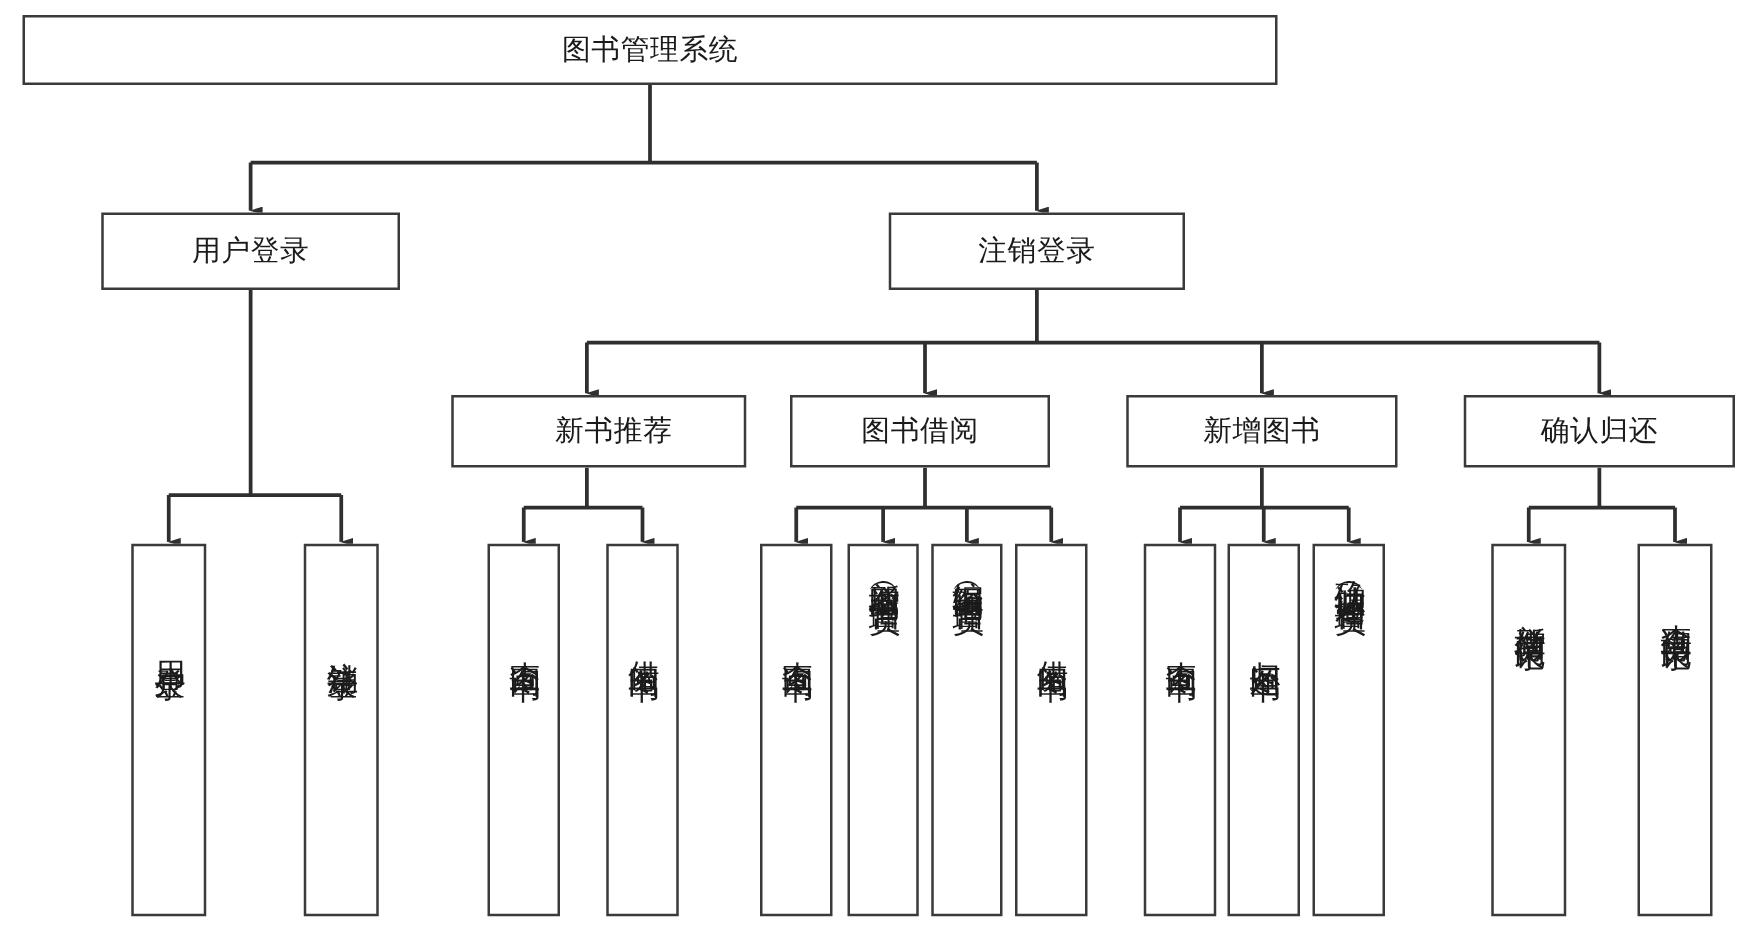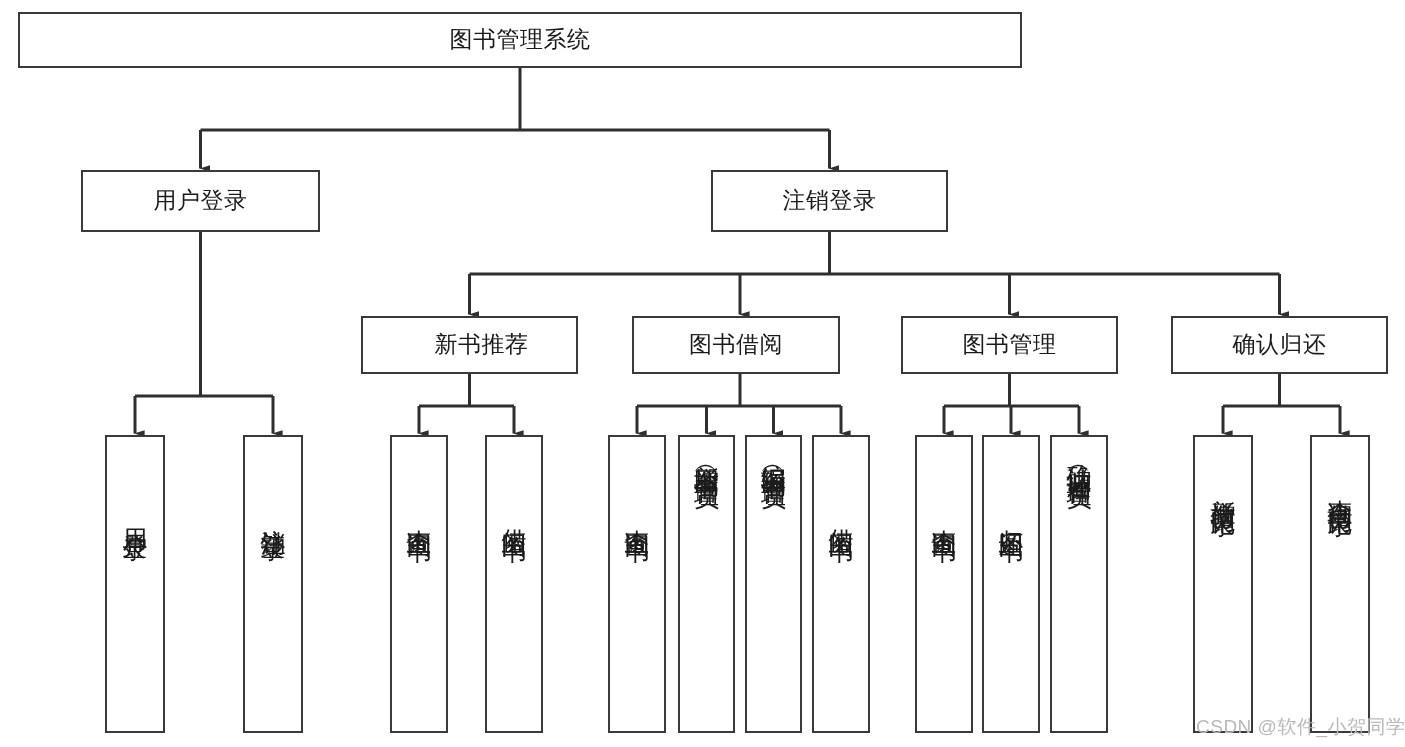--- a/index.html
+++ b/index.html
@@ -121,28 +121,28 @@
   <div id="nodes-layer">
       <div class="node horizontal root" id="node-root" style="left: 18px; top: 12px; width: 1004px; height: 56px;">
         <span class="lbl">图书管理系统</span>
       </div>
       <div class="node horizontal" id="node-login" style="left: 81px; top: 170px; width: 239px; height: 62px;">
         <span class="lbl">用户登录</span>
       </div>
       <div class="node horizontal" id="node-bookmgmt" style="left: 711px; top: 170px; width: 237px; height: 62px;">
         <span class="lbl">注销登录</span>
       </div>
-      <div class="node horizontal" id="node-newbook" style="left: 361px; top: 316px; width: 217px; height: 58px; padding-left: 24px;">
+      <div class="node horizontal" id="node-newbook" style="left: 361px; top: 316px; width: 236px; height: 58px; padding-left: 24px;">
         <span class="lbl">新书推荐</span>
       </div>
       <div class="node horizontal" id="node-borrow" style="left: 632px; top: 316px; width: 208px; height: 58px;">
         <span class="lbl">图书借阅</span>
       </div>
       <div class="node horizontal" id="node-current" style="left: 901px; top: 316px; width: 217px; height: 58px;">
-        <span class="lbl">图书管理</span>
+        <span class="lbl">新增图书</span>
       </div>
       <div class="node horizontal" id="node-records" style="left: 1171px; top: 316px; width: 217px; height: 58px;">
         <span class="lbl">确认归还</span>
       </div>
       <div class="node vertical" id="node-leaf1" style="left: 105px; top: 435px; width: 60px; height: 298px;">
         <span class="lbl" style="margin-top: 72px;">用户登录</span>
       </div>
       <div class="node vertical" id="node-leaf2" style="left: 243px; top: 435px; width: 60px; height: 298px;">
         <span class="lbl" style="margin-top: 72px;">注销登录</span>
       </div>
@@ -174,14 +174,13 @@
         <span class="lbl" style="margin-top: 8px;">确认归还（管理员）</span>
       </div>
       <div class="node vertical" id="node-leaf12" style="left: 1193px; top: 435px; width: 60px; height: 298px;">
         <span class="lbl" style="margin-top: 42px;">新增借阅记录</span>
       </div>
       <div class="node vertical" id="node-leaf13" style="left: 1310px; top: 435px; width: 60px; height: 298px;">
         <span class="lbl" style="margin-top: 42px;">查询借阅记录</span>
       </div>
     </div>
 
-  <div class="watermark" style="left:1196px; top:714px;">CSDN @软件_小贺同学</div>
 </div>
 
 </body></html>

